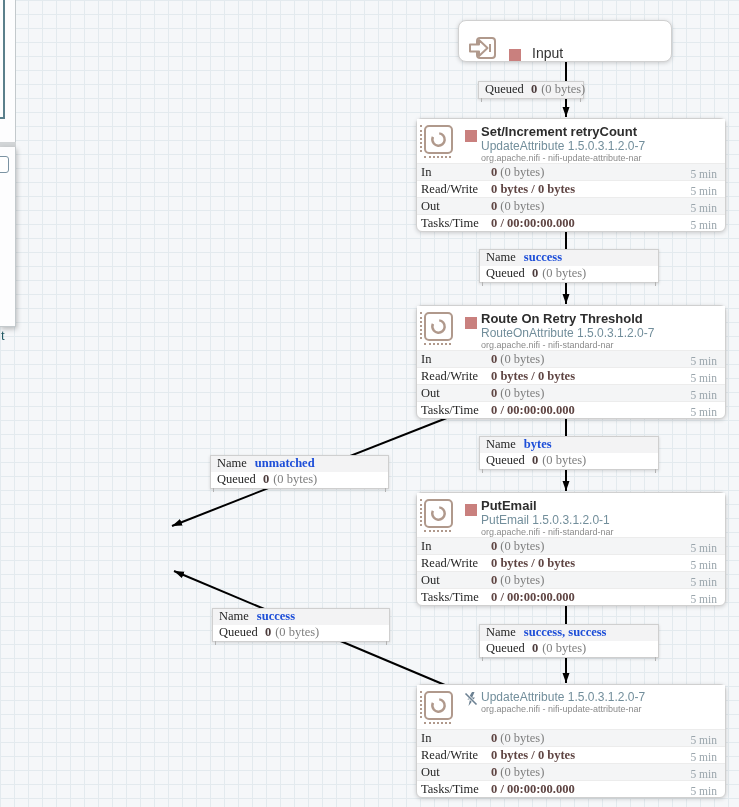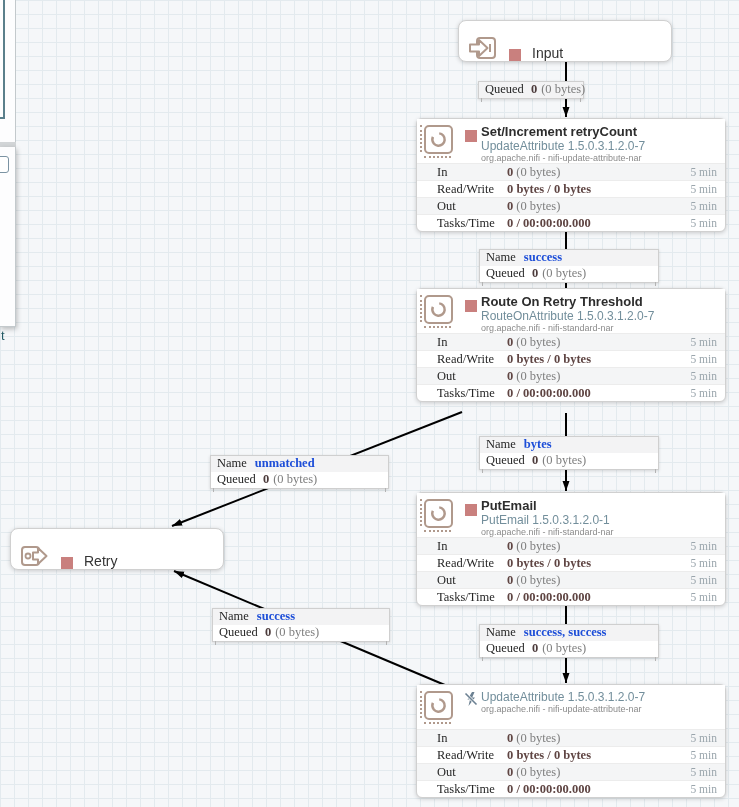--- a/index.html
+++ b/index.html
@@ -22,21 +22,21 @@
   .picon{position:absolute;left:7px;top:6px;width:25px;height:25px;border:2px solid #b0998c;
          border-radius:5px;display:flex;align-items:center;justify-content:center;background:#fff}
   .picon::after{content:"";position:absolute;left:-2px;bottom:-6px;width:27px;border-bottom:2px dotted #b0998c}
   .picon::before{content:"";position:absolute;left:-6px;top:-2px;height:27px;border-left:2px dotted #b0998c}
   .pstate{position:absolute;left:48px;top:11px;width:12px;height:12px;background:#c9807e}
   .pstate-disabled{position:absolute;left:47px;top:6px;width:14px;height:16px}
   .pmeta{position:absolute;left:64px;top:5px;line-height:1.18;white-space:nowrap}
   .pname{font-size:13px;font-weight:700;color:#2d2d2d}
   .ptype{font-size:12px;color:#728e9b}
   .pbundle{font-size:9px;color:#8b8b8b}
-  .prow{height:17px;display:flex;align-items:center;padding:0 8px 0 20px;box-sizing:border-box;
+  .prow{height:17px;display:flex;align-items:flex-end;padding:0 8px 0 4px;box-sizing:border-box;
         font-family:"Liberation Serif",serif;font-size:12.5px;color:#262626;border-top:1px solid #ececec;white-space:nowrap}
   .prow.g{background:#f4f5f6}
   .rl{width:70px;flex:none}
   .rv{flex:1}
   .rv b{color:#5f4543}
   .rv i{font-style:normal;color:#7e7e7e;margin-left:3px}
   .rw{font-family:Liberation Serif, serif;font-size:11.5px;color:#9aa5ac}
 
   
   .port{position:absolute;width:214px;height:42px;background:#fff;border:1px solid #d0d0d0;
@@ -155,21 +155,21 @@
       <span>Name</span>
         <b class="nm">success</b>
     </div>
     <div class="crow">
       <span>Queued</span>
         <b class="ct">0</b>
         <i>(0 bytes)</i>
     </div>
   </div>
 
-  <div class="proc" style="left:416px;top:288px">
+  <div class="proc" style="left:416px;top:305px">
     <div class="phead">
       <div class="picon">
         <svg width="19" height="19" viewBox="0 0 20 20">
             <circle cx="10" cy="10" r="6.5" fill="none" stroke="#b0998c" stroke-width="2.6" stroke-dasharray="27 8" transform="rotate(-40 10 10)"></circle>
           </svg>
       </div>
       <div class="pstate"></div>
       <div class="pmeta">
         <div class="pname">Route On Retry Threshold</div>
         <div class="ptype">RouteOnAttribute 1.5.0.3.1.2.0-7</div>
@@ -251,29 +251,20 @@
         <span class="rv"><b>0</b><i>(0 bytes)</i></span>
         <span class="rw">5 min</span>
       </div>
     <div class="prow">
         <span class="rl">Tasks/Time</span>
         <span class="rv"><b>0 / 00:00:00.000</b></span>
         <span class="rw">5 min</span>
       </div>
   </div>
 
-  <div class="port" style="left:10px;top:528px">
-    <svg class="porticon" width="30" height="26" viewBox="0 0 30 26">
-      <rect x="2" y="4" width="17" height="18" rx="3" fill="none" stroke="#b0998c" stroke-width="2"></rect>
-      <circle cx="8" cy="13" r="2.5" fill="none" stroke="#b0998c" stroke-width="1.8"></circle>
-      <path d="M13 9.5 h5 V5 l8.5 8 -8.5 8 v-4.5 h-5 z" fill="#ffffff" stroke="#b0998c" stroke-width="2" stroke-linejoin="round"></path>
-    </svg>
-    <div class="pstate2"></div>
-    <span class="portlabel">Retry</span>
-  </div>
 
   <div class="clabel" style="left:212px;top:608px;width:178px">
     <div class="crow g">
       <span>Name</span>
         <b class="nm">success</b>
     </div>
     <div class="crow">
       <span>Queued</span>
         <b class="ct">0</b>
         <i>(0 bytes)</i>

